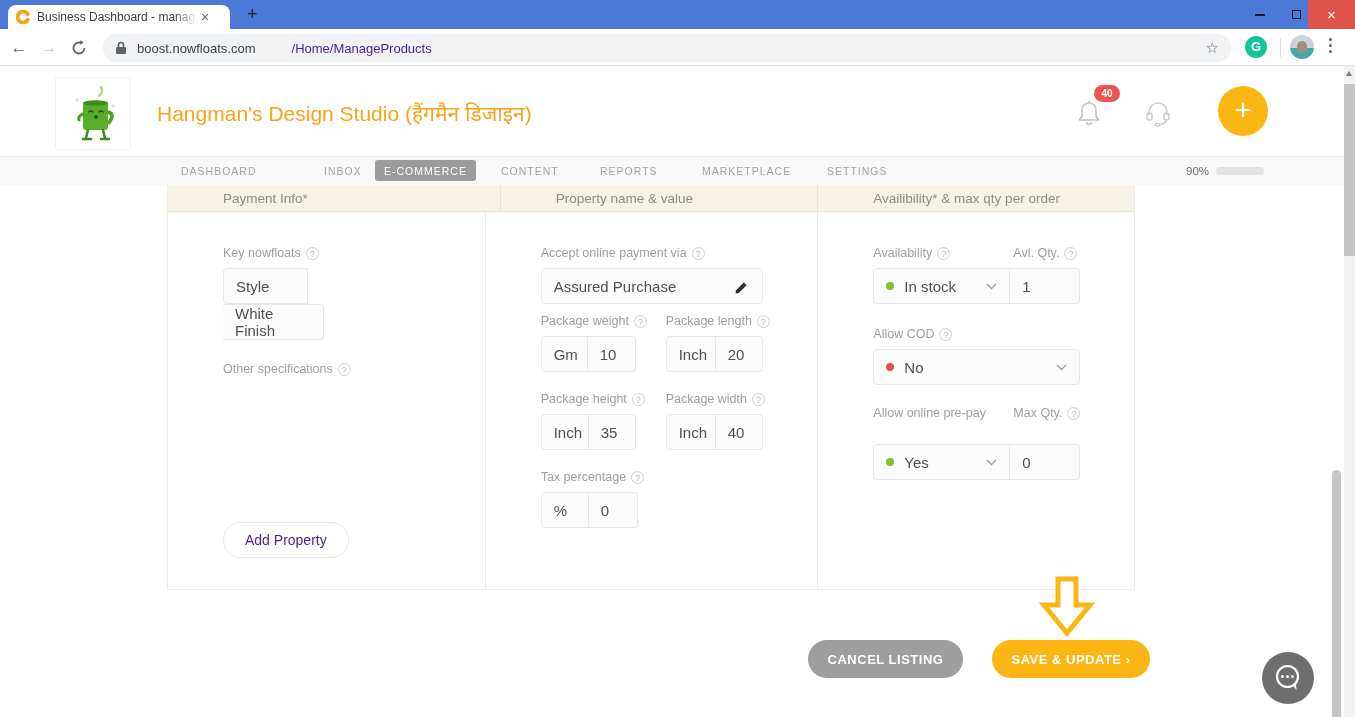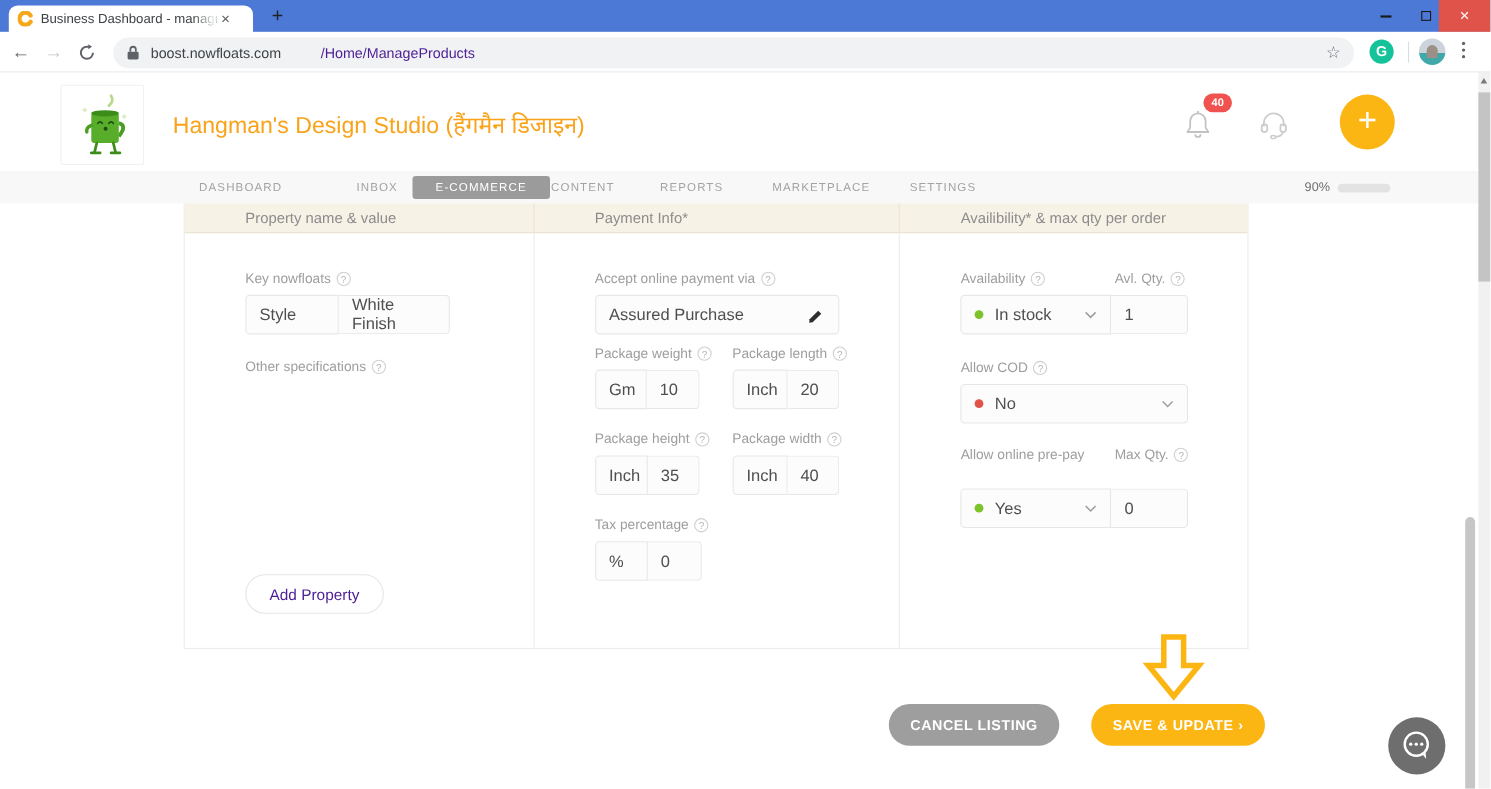--- a/index.html
+++ b/index.html
@@ -52,21 +52,21 @@
   .bell-wrap { position:absolute; left:1076px; top:33px; width:30px; height:30px; }
   .badge { position:absolute; left:1094px; top:19px; min-width:26px; height:17px; background:#f0534f;
            border-radius:9px; color:#fff; font-size:10px; font-weight:bold; text-align:center; line-height:17px; padding:0 5px; }
   .headset-wrap { position:absolute; left:1144px; top:33px; width:30px; height:30px; }
   .fab-plus { position:absolute; left:1218px; top:20px; width:50px; height:50px; border-radius:50%;
               background:#fcb614; color:#fff; font-size:30px; font-weight:300; text-align:center; line-height:47px; }
   
   .navstrip { position:absolute; left:0; top:157px; width:1344px; height:28px; background:#f8f8f8; }
   .nav-item { position:absolute; top:0; height:28px; display:flex; align-items:center;
               font-size:10.5px; letter-spacing:1px; color:#a3a3a3; }
-  .nav-item.active { top:3px; height:21px; background:#9b9b9b; color:#fff; border-radius:3px; padding:0 21px; }
+  .nav-item.active { top:3px; height:21px; background:#9b9b9b; color:#fff; border-radius:3px; padding:0 9px; }
   .prog-label { position:absolute; left:1186px; top:0; height:28px; display:flex; align-items:center;
                 font-size:11.5px; color:#6f6f6f; }
   .prog-track { position:absolute; left:1216px; top:10px; width:48px; height:8px; border-radius:4px; background:#e3e3e3; overflow:hidden; }
   .prog-fill { height:100%; background:#fcb614; border-radius:4px; }
   
   .card { position:absolute; left:167px; top:185px; width:968px; height:405px;
           border-left:1px solid #ececec; border-right:1px solid #ececec; border-bottom:1px solid #ececec;
           display:flex; flex-direction:column; }
   .card-head { height:27px; background:#f7f2e6; border-bottom:1px solid #e9e3d3; display:flex; flex:0 0 27px; }
   .card-head .cell { display:flex; align-items:center; padding-left:55px; font-size:13.5px; color:#8c8c8c;
@@ -202,32 +202,32 @@
   <span class="nav-item" style="left:501px;">CONTENT</span>
   <span class="nav-item" style="left:600px;">REPORTS</span>
   <span class="nav-item" style="left:702px;">MARKETPLACE</span>
   <span class="nav-item" style="left:827px;">SETTINGS</span>
   <span class="prog-label">90%</span>
   <span class="prog-track"><span class="prog-fill" style="width:90%"></span></span>
 </div>
 
 <div class="card">
   <div class="card-head">
+    <div class="cell c2">Payment Info*</div>
     <div class="cell c1">Property name &amp; value</div>
-    <div class="cell c2">Payment Info*</div>
     <div class="cell c3">Availibility* &amp; max qty per order</div>
   </div>
   <div class="card-body">
 
     <div class="col c1">
       <div class="flabel">
         <span>Key nowfloats</span>
         <span class="help">?</span>
       </div>
-      <div class="pair" style="margin-top:8px;">
+      <div class="pair" style="margin-top:8px;flex-direction:column;">
         <div class="box" style="width:85px;">Style</div>
         <div class="box" style="width:101px;">White Finish</div>
       </div>
       <div class="flabel" style="margin-top:22px;">
         <span>Other specifications</span>
         <span class="help">?</span>
       </div>
       <div class="add-prop">Add Property</div>
     </div>
 

